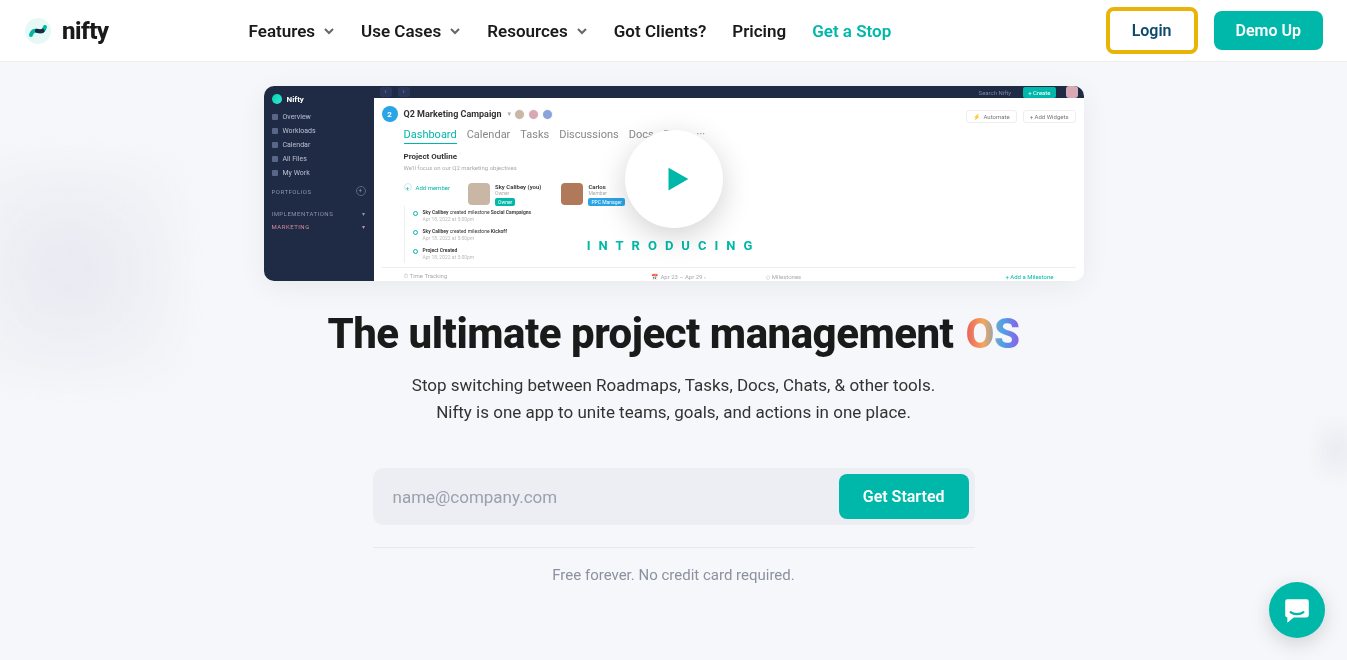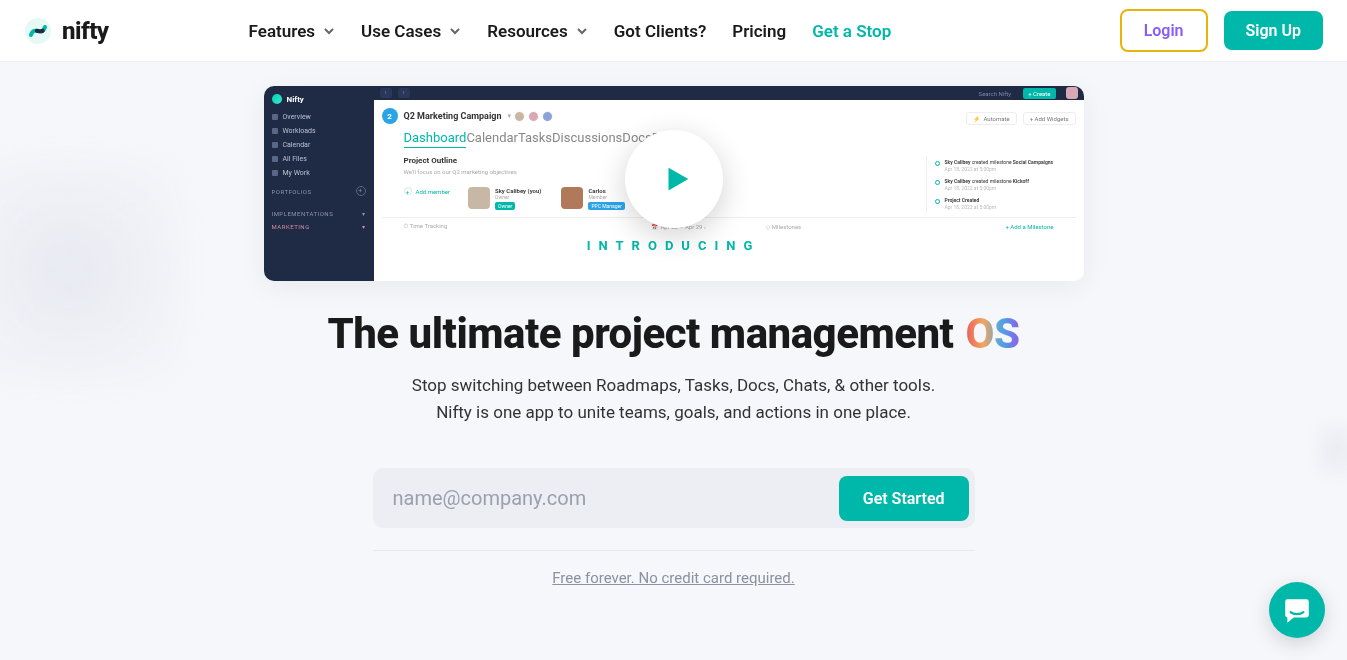--- a/index.html
+++ b/index.html
@@ -75,22 +75,22 @@
     .btn {
       border-radius: 8px;
       padding: 10px 22px;
       font-size: 16px;
       font-weight: 600;
       cursor: pointer;
       border: none;
     }
     .btn-login {
       background: #fff;
-      border: 2px solid #eab308;
-      color: #8b5cf6;
+      border: 4px solid #eab308;
+      color: #0c4a6e;
     }
     .btn-signup {
       background: #00b8a9;
       color: #fff;
     }
 
     
     .main {
       position: relative;
       display: flex;
@@ -218,24 +218,24 @@
       align-items: center;
       gap: 6px;
       padding: 4px 0;
     }
     .bc-num {
       width:16px;height:16px;border-radius:50%;
       background:#2aa4e7;color:#fff;display:flex;align-items:center;justify-content:center;font-size:8px;font-weight:700;
     }
     .bc-title { font-weight:700; color:#333; font-size:9px;}
     .bc-av { width:11px;height:11px;border-radius:50%;background:#c4c4c4;border:1px solid #fff;margin-left:-3px;}
-    .mock-tabs { display:flex; padding: 2px 0 4px 22px; font-size:13px; color:#888;}
+    .mock-tabs { display:flex; gap:10px; padding: 2px 0 4px 22px; font-size:11px; color:#888;}
     .mock-tabs span.active{ color:#00b8a9; border-bottom:1px solid #00b8a9; padding-bottom:2px;}
     .mock-row {
-      display:flex; justify-content:space-between; padding: 4px 0 0 22px;
+      display:flex; justify-content:space-between; padding: 4px 0 0 22px; flex-direction: column;
     }
     .mock-left { flex:1; }
     .mock-right { width:150px; border-left:1px solid #eee; padding-left:8px;}
     .outline-h { font-weight:700;color:#333;font-size:8px;}
     .outline-sub { color:#aaa; font-size:6px; padding:3px 0 6px 0;}
     .members-h { font-weight:700;color:#333;font-size:8px; padding-top:2px;}
     .members-row { display:flex; gap:18px; align-items:flex-start; padding-top:6px;}
     .add-member { display:flex;align-items:center;gap:4px;color:#00b8a9;font-size:6px;}
     .add-member-plus{width:8px;height:8px;border:1px solid #cfeae6;border-radius:50%;display:flex;align-items:center;justify-content:center;}
     .member { display:flex;gap:5px;align-items:flex-start;}
@@ -319,21 +319,21 @@
       padding: 6px;
       display: flex;
       align-items: center;
     }
     .signup-input {
       flex: 1;
       background: transparent;
       border: none;
       outline: none;
       padding: 12px 14px;
-      font-size: 20px;
+      font-size: 17px;
       color: #0369a1;
     }
     .signup-input::placeholder { color: #9aa0ad; }
     .btn-get-started {
       background: #00b8a9;
       color: #fff;
       border: none;
       border-radius: 8px;
       padding: 13px 24px;
       font-size: 16px;
@@ -364,21 +364,20 @@
       color: #1a1a1a;
       cursor: pointer;
     }
     .google-icon { width: 20px; height: 20px; }
 
     .fine-print {
       margin-top: 18px;
       font-size: 15px;
       color: #8b91a0;
       text-align: center;
-      text-decoration: underline;
     }
 
     
     .intercom {
       position: absolute;
       right: 22px;
       bottom: 22px;
       width: 56px;
       height: 56px;
       border-radius: 50%;
@@ -448,21 +447,21 @@
     <div class="nav-item">
       <span>Pricing</span>
     </div>
     <div class="nav-item demo">
       <span>Get a Stop</span>
     </div>
   </nav>
 
   <div class="header-actions">
     <button class="btn btn-login">Login</button>
-    <button class="btn btn-signup">Sign Up</button>
+    <button class="btn btn-signup">Demo Up</button>
   </div>
 </header>
 
 <main class="main">
 
   <div class="video-card">
 
     <div class="play-overlay">
       <svg viewBox="0 0 24 24">
           <path d="M6 4l14 8-14 8z"></path>

